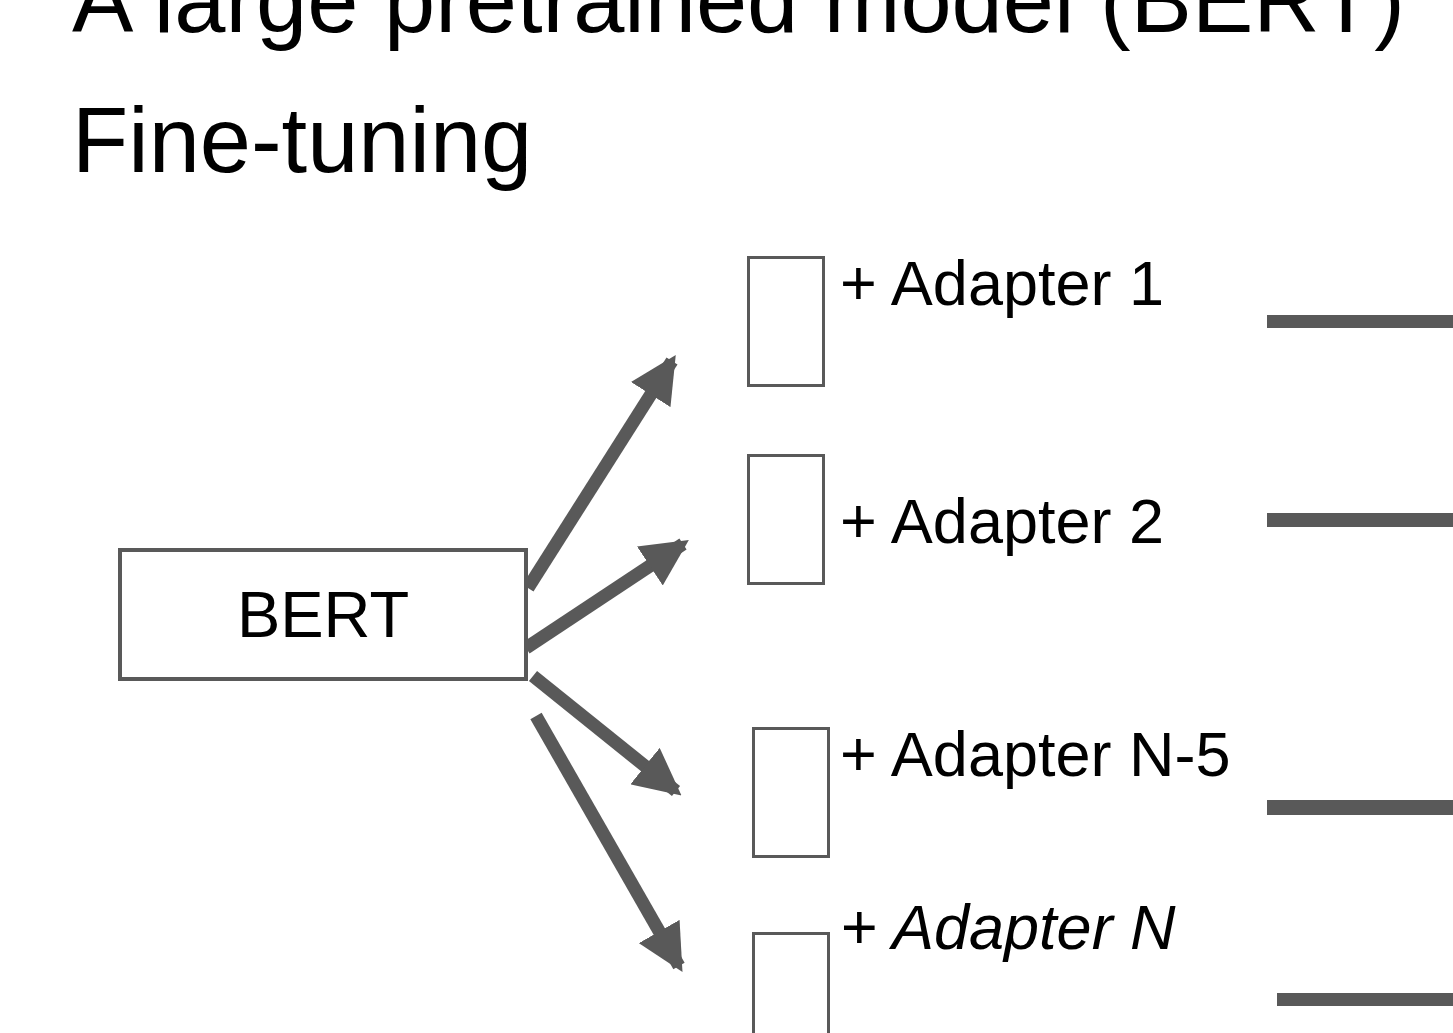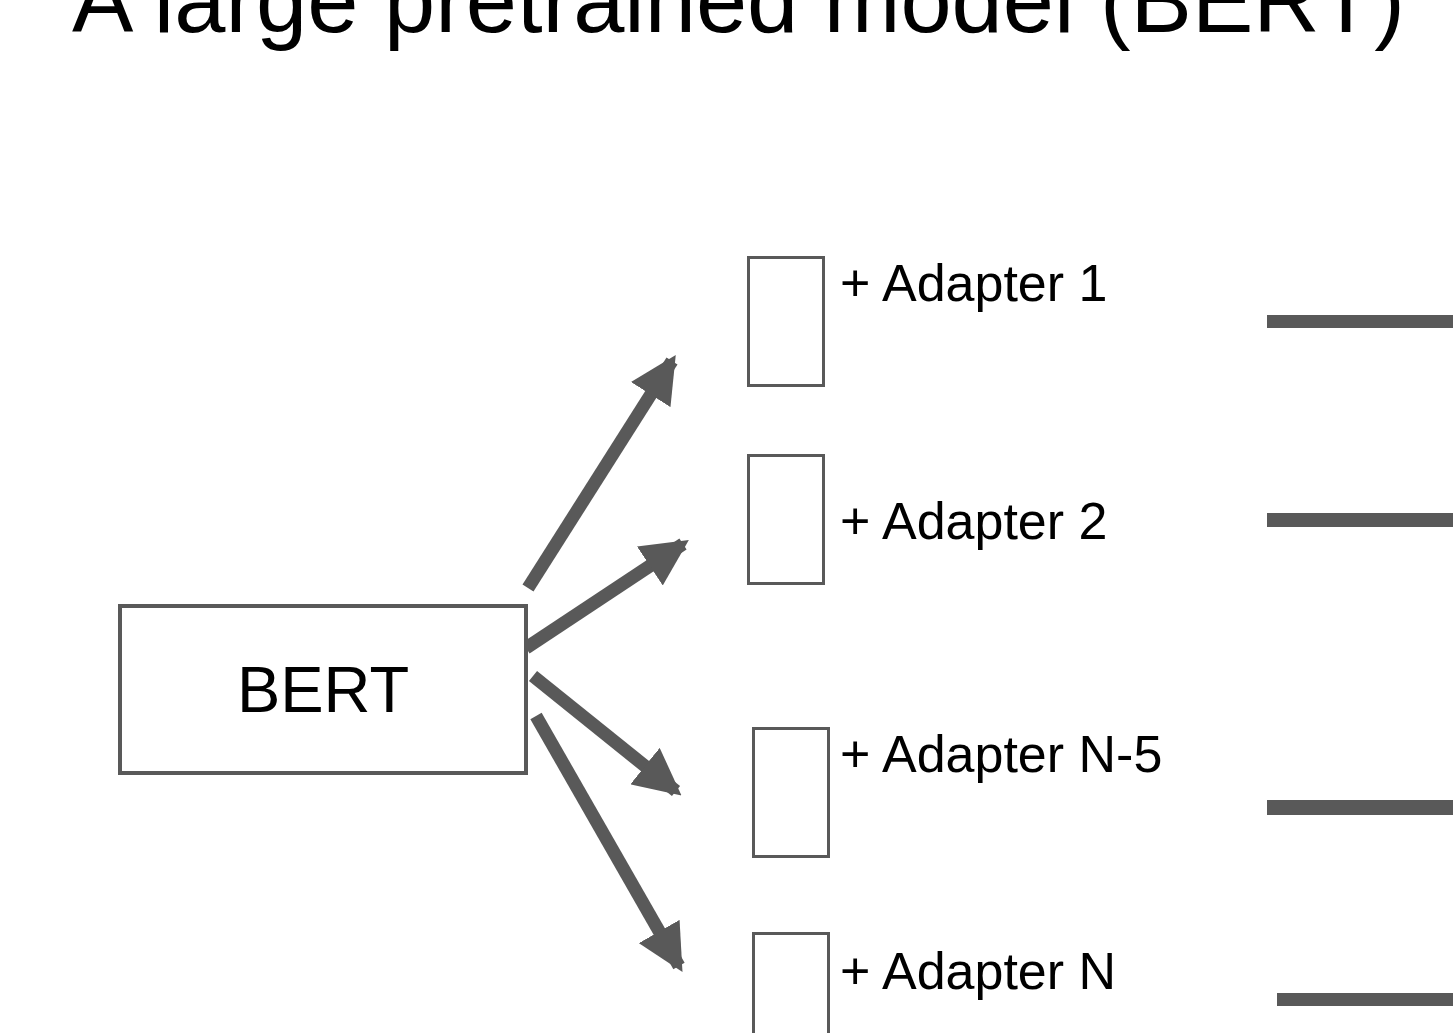--- a/index.html
+++ b/index.html
@@ -21,23 +21,23 @@
     font-size: 92px;
     line-height: 140px;
     white-space: nowrap;
     color: #000000;
   }
 
   
   .bert-box {
     position: absolute;
     left: 118px;
-    top: 604px;
+    top: 548px;
     width: 410px;
-    height: 171px;
+    height: 133px;
     box-sizing: border-box;
     border: 4px solid #595959;
     background: #ffffff;
     display: flex;
     align-items: center;
     justify-content: center;
     font-size: 65px;
   }
 
   
@@ -51,29 +51,29 @@
   }
   .adapter-box.a1 { left: 747px; top: 256px; }
   .adapter-box.a2 { left: 747px; top: 454px; }
   .adapter-box.a3 { left: 752px; top: 727px; }
   .adapter-box.a4 { left: 752px; top: 932px; } 
 
   
   .adapter-label {
     position: absolute;
     left: 840px;
-    font-size: 52px;
+    font-size: 63px;
     line-height: 75px;
     white-space: nowrap;
     color: #000000;
   }
   .adapter-label.l1 { top: 246px; }
   .adapter-label.l2 { top: 444px; margin-top: 40px; }
   .adapter-label.l3 { top: 717px; }
-  .adapter-label.l4 { top: 934px; }
+  .adapter-label.l4 { top: 890px; font-style: italic; }
 
   
   svg.arrows {
     position: absolute;
     left: 0; top: 0;
     width: 1453px;
     height: 1033px;
     pointer-events: none;
   }
 
@@ -85,20 +85,21 @@
   .task-bar.b1 { left: 1267px; top: 315px; width: 190px; height: 13px; }
   .task-bar.b2 { left: 1267px; top: 513px; width: 190px; height: 14px; }
   .task-bar.b3 { left: 1267px; top: 800px; width: 190px; height: 15px; }
   .task-bar.b4 { left: 1277px; top: 993px; width: 180px; height: 13px; }
 </style>
 </head>
 <body>
 
 <div class="slide-title">
   <div>A large pretrained model (BERT)</div>
+  <div>Fine-tuning</div>
 </div>
 
 <svg class="arrows" viewBox="0 0 1453 1033">
   <defs>
     <marker id="ah" viewBox="0 0 10 10" refX="8.5" refY="5" markerWidth="3.6" markerHeight="3.6" orient="auto-start-reverse">
       <path d="M 0 0 L 10 5 L 0 10 z" fill="#595959"></path>
     </marker>
   </defs>
   <line x1="528" y1="588" x2="672" y2="361" stroke="#595959" stroke-width="13" marker-end="url(#ah)"></line>
   <line x1="526" y1="648" x2="683" y2="544" stroke="#595959" stroke-width="13" marker-end="url(#ah)"></line>

